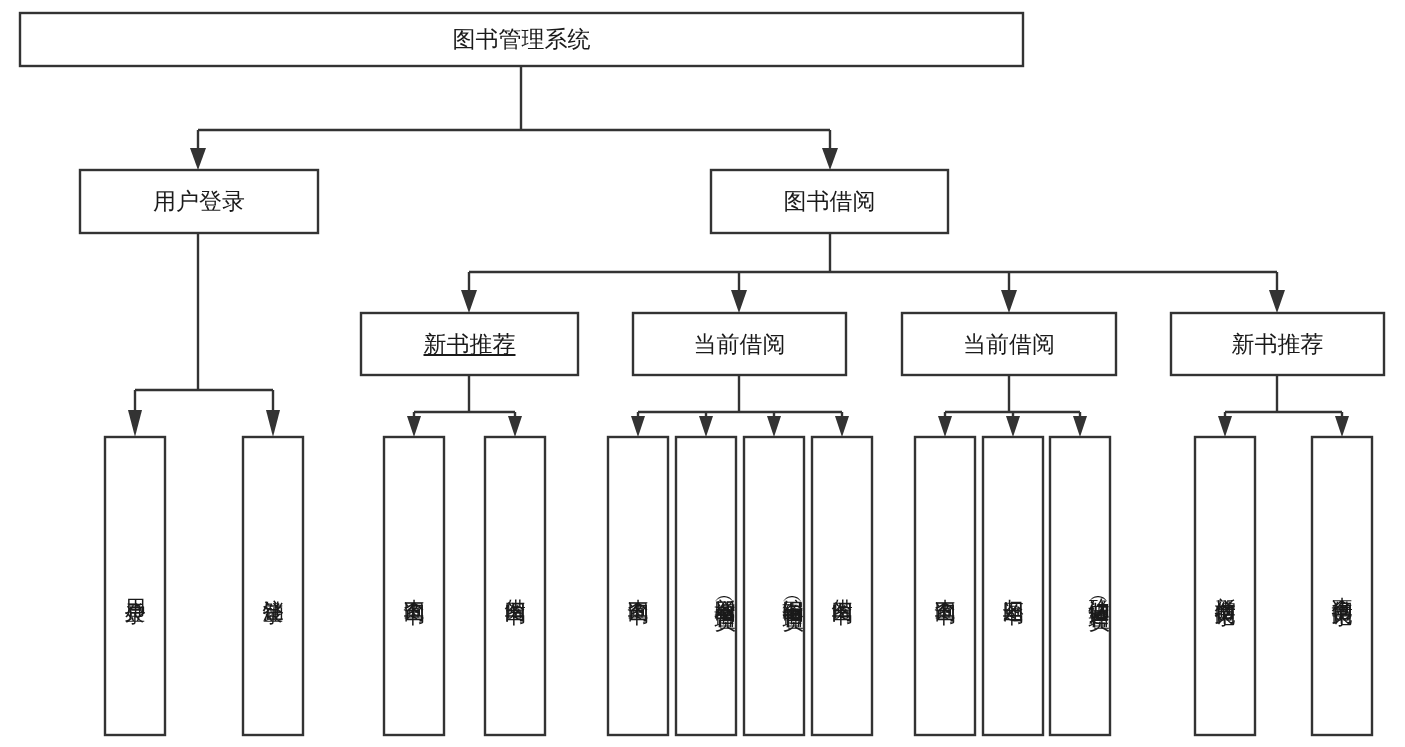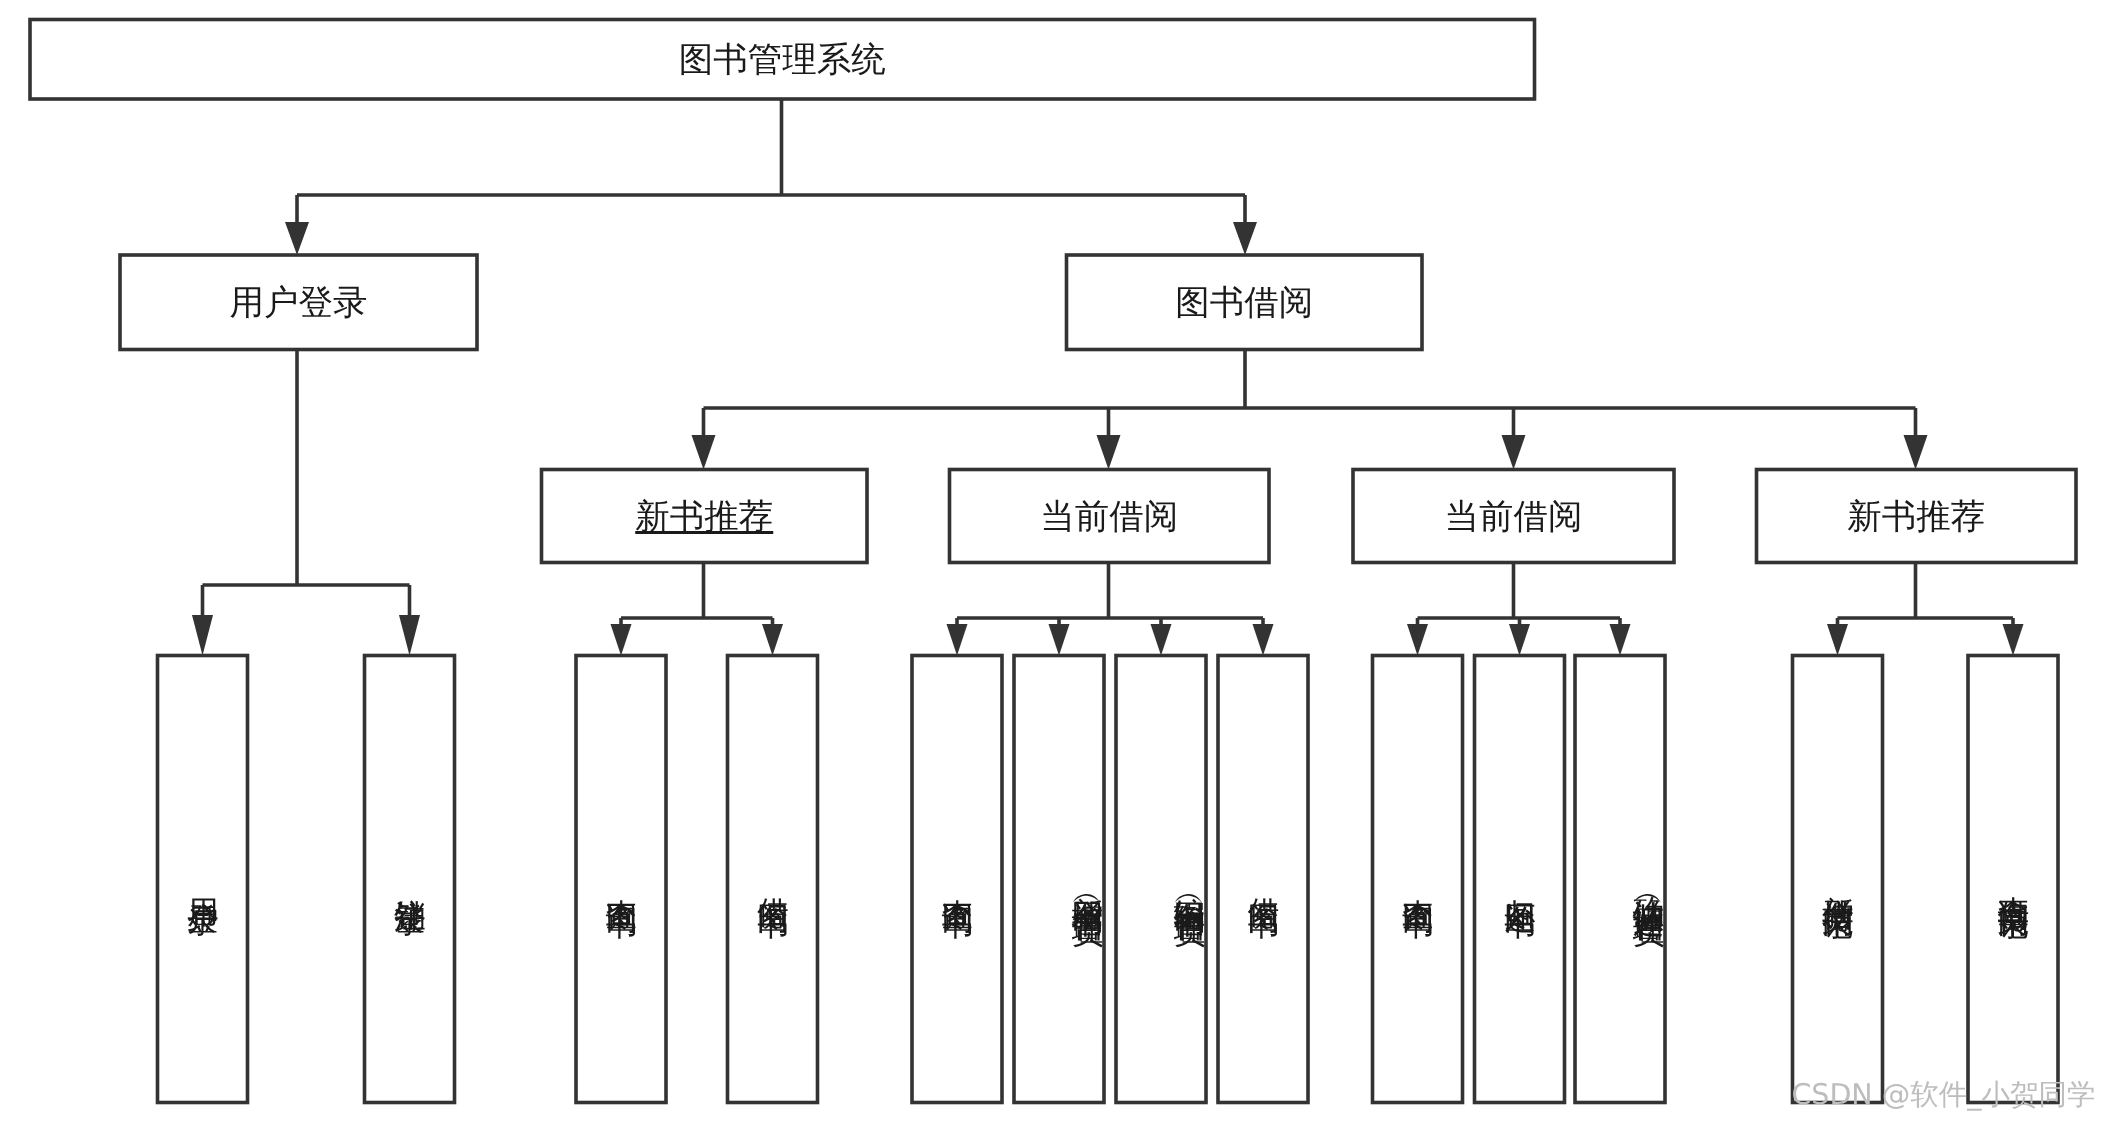--- a/index.html
+++ b/index.html
@@ -209,15 +209,14 @@
   <div class="vlabel" style="left:744px; top:445px; width:60px; height:290px;">编辑图书（管理员）</div>
   <div class="vlabel center" style="left:812px; top:437px; width:60px; height:298px;">借阅图书</div>
 
   <div class="vlabel center" style="left:915px; top:437px; width:60px; height:298px;">查询图书</div>
   <div class="vlabel center" style="left:983px; top:437px; width:60px; height:298px;">归还图书</div>
   <div class="vlabel" style="left:1050px; top:445px; width:60px; height:290px;">确认归还（管理员）</div>
 
   <div class="vlabel center" style="left:1195px; top:437px; width:60px; height:298px;">新增借阅记录</div>
   <div class="vlabel center" style="left:1312px; top:437px; width:60px; height:298px;">查询借阅记录</div>
 
-  <div class="watermark">CSDN @软件_小贺同学</div>
 
 </div>
 
 </body></html>

